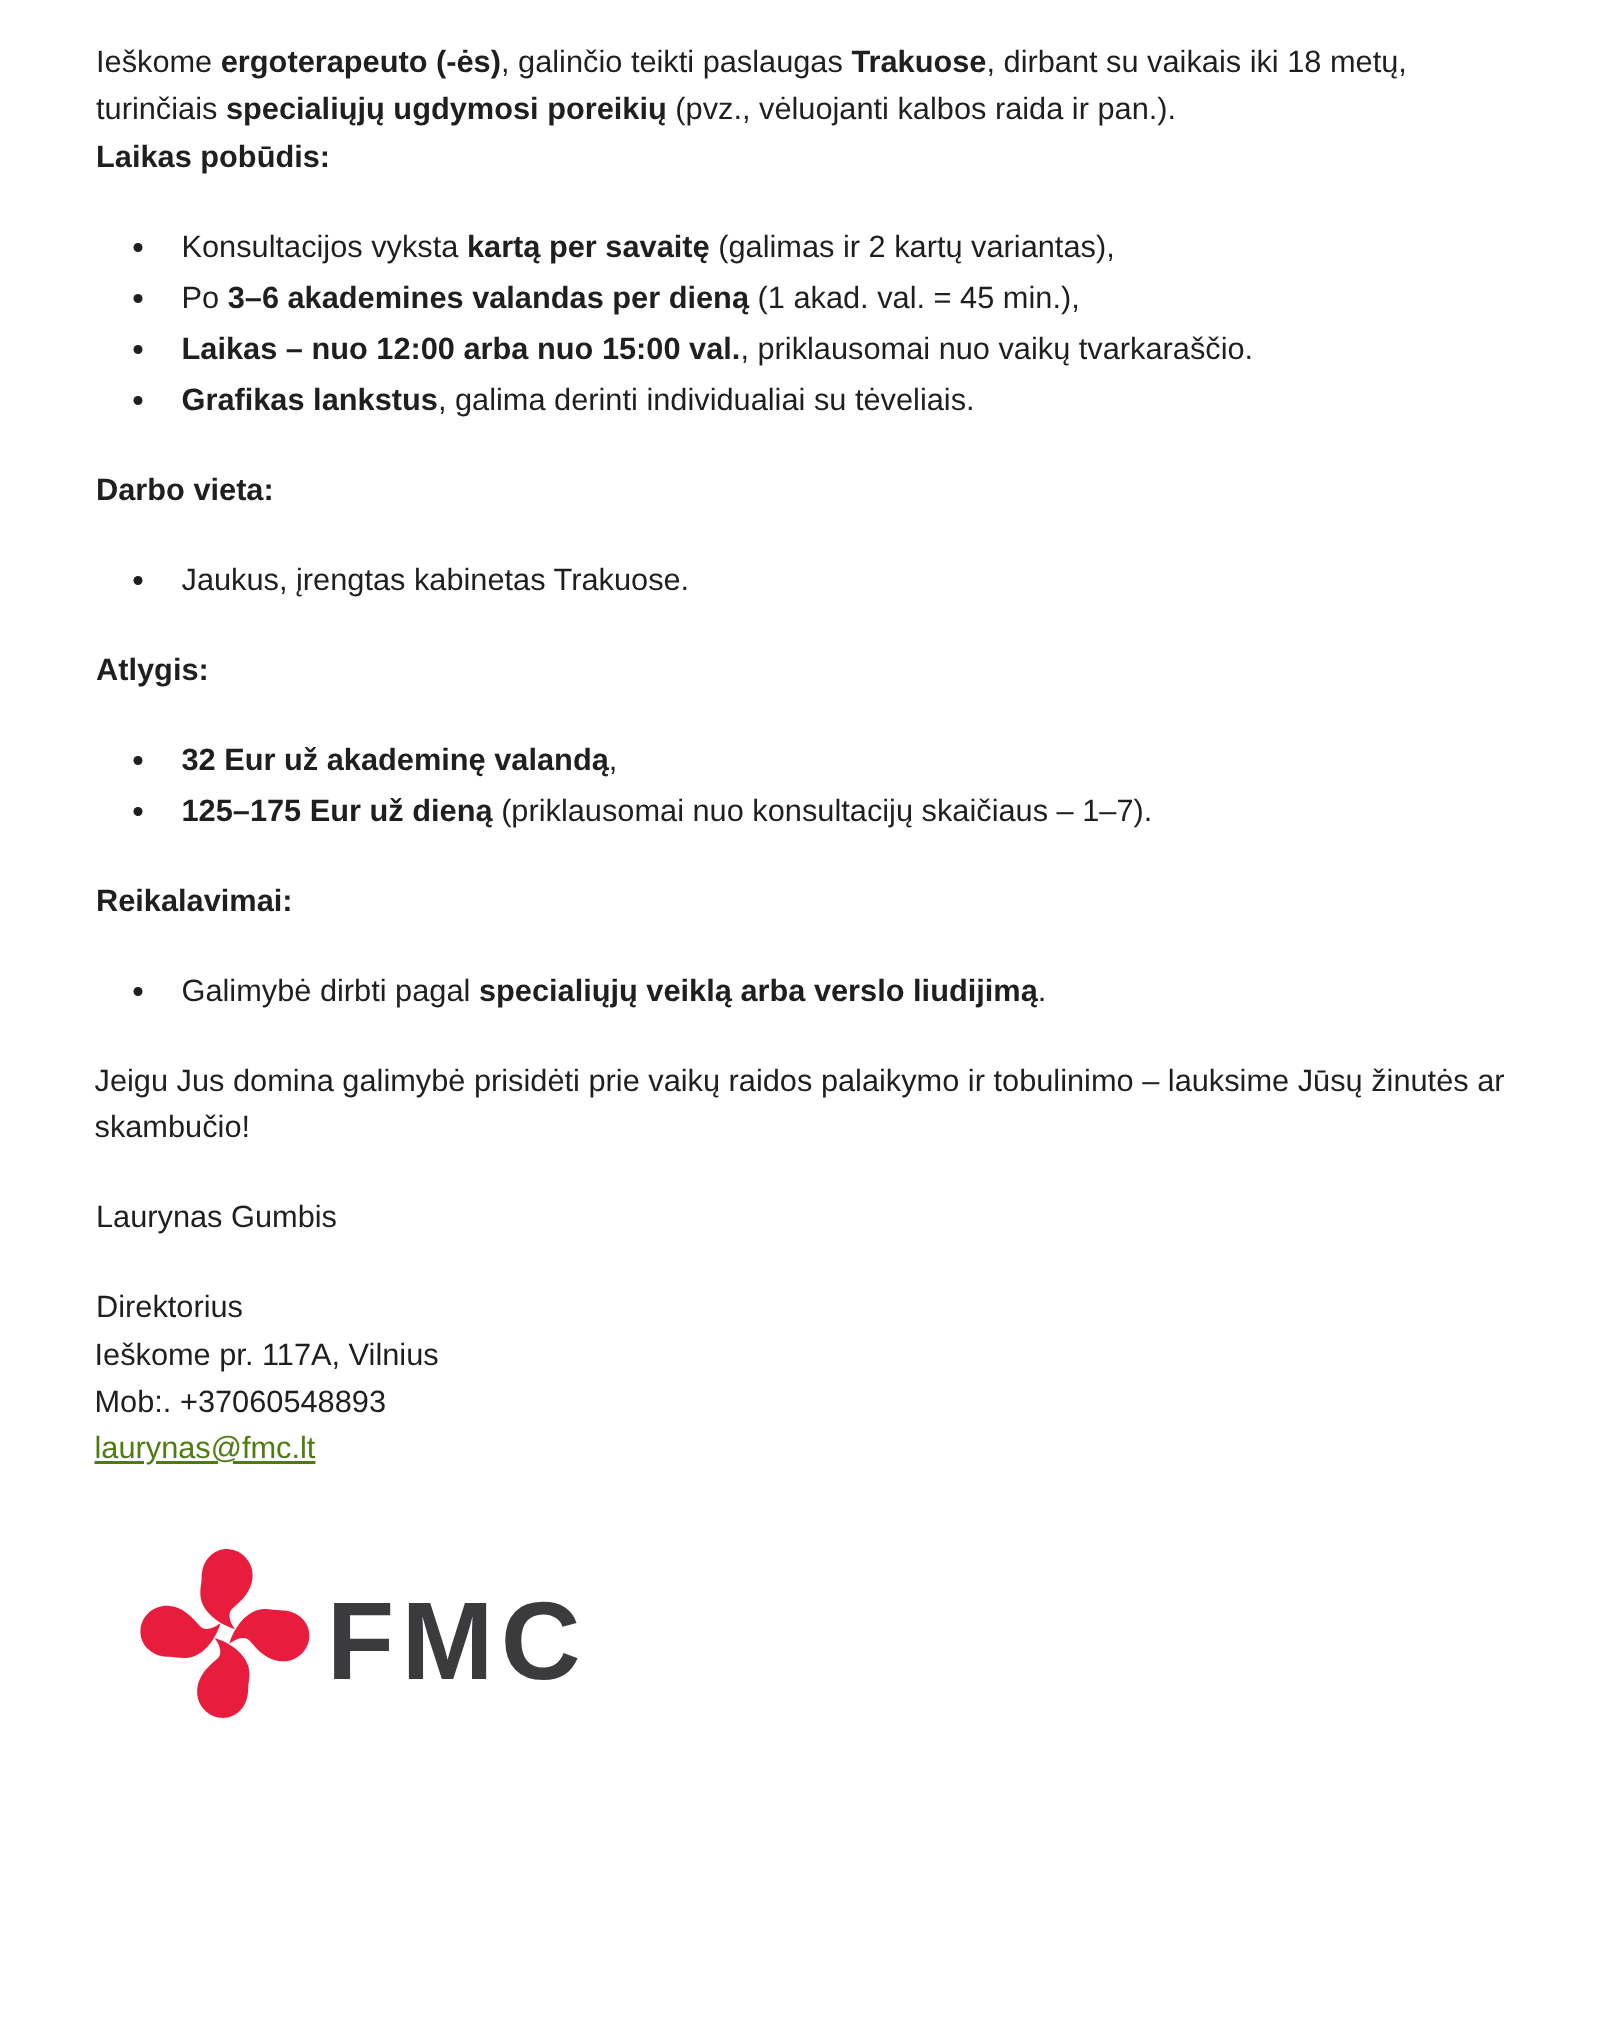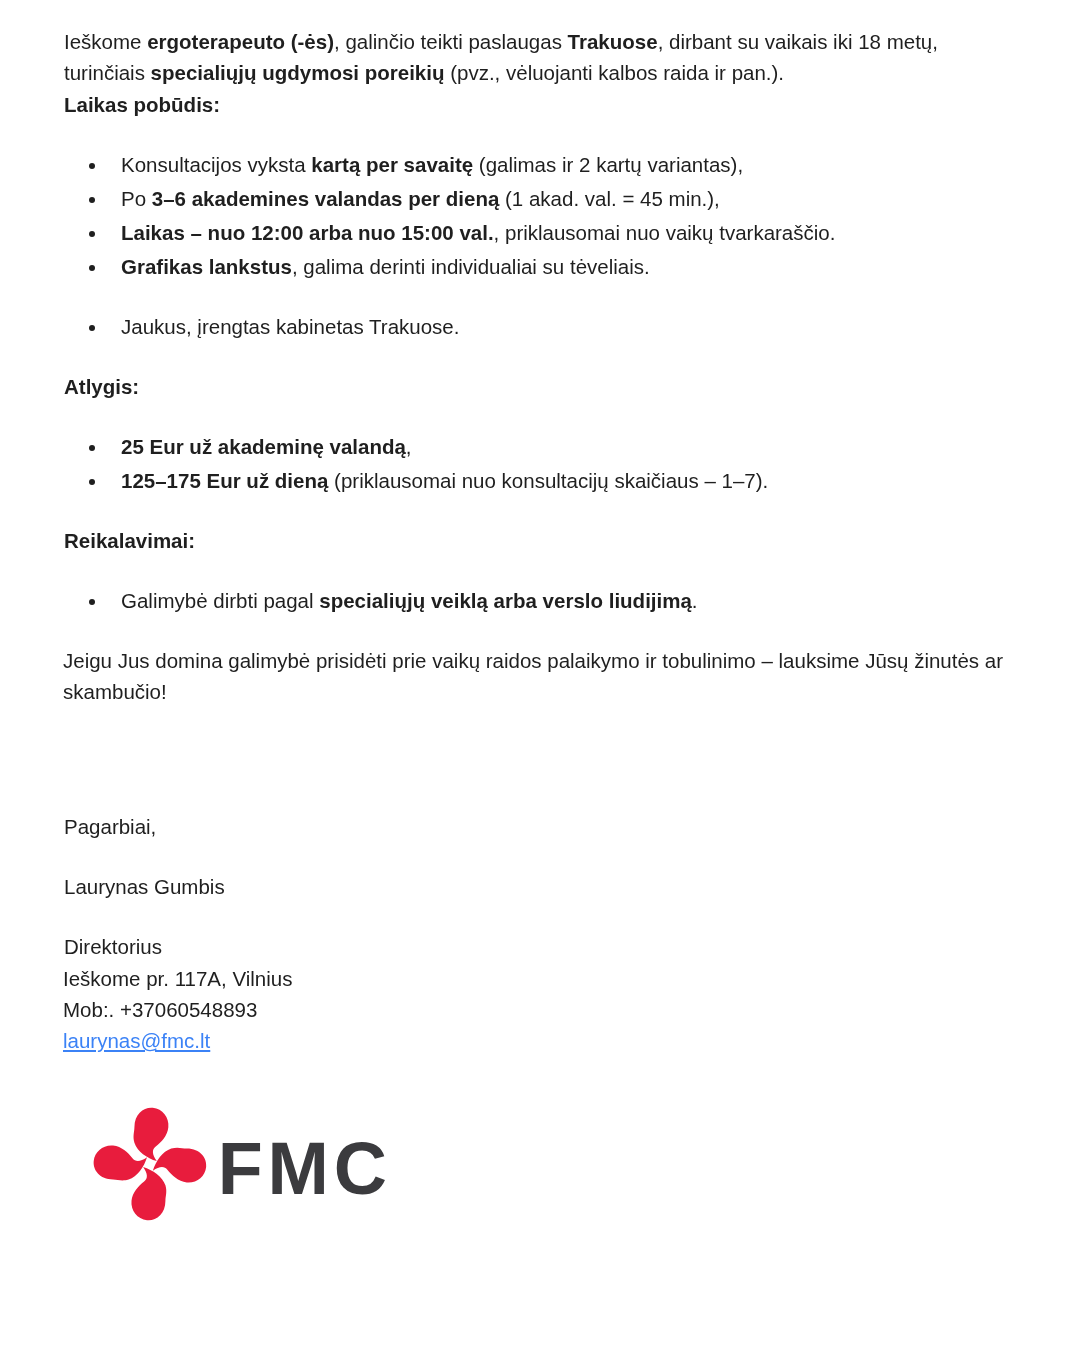--- a/index.html
+++ b/index.html
@@ -26,21 +26,21 @@
   ul.blist li{
     padding-left:13px;
     margin:0 0 3px 0;
   }
   .closing{margin:0;}
   .sig-salutation{margin-top:104px;}
   .sig-name{margin-top:29px;}
   .sig-title{margin-top:29px;}
   .sig-line{margin:0;}
   a.email-link{
-    color:#3b82f6;
+    color:#4d7c0f;
     text-decoration:underline;
   }
   .logo-wrap{
     margin:46px 0 0 28px;
   }
   .logo-wrap svg{display:block;}
 </style>
 </head>
 <body>
 
@@ -49,38 +49,38 @@
   <p><span>Ieškome </span><b>ergoterapeuto (-ės)</b><span>, galinčio teikti paslaugas </span><b>Trakuose</b><span>, dirbant su vaikais iki 18 metų, turinčiais </span><b>specialiųjų ugdymosi poreikių</b><span> (pvz., vėluojanti kalbos raida ir pan.).</span></p>
 
   <div class="heading">Laikas pobūdis:</div>
   <ul class="blist">
     <li><span>Konsultacijos vyksta </span><b>kartą per savaitę</b><span> (galimas ir 2 kartų variantas),</span></li>
     <li><span>Po </span><b>3–6 akademines valandas per dieną</b><span> (1 akad. val. = 45 min.),</span></li>
     <li><b>Laikas – nuo 12:00 arba nuo 15:00 val.</b><span>, priklausomai nuo vaikų tvarkaraščio.</span></li>
     <li><b>Grafikas lankstus</b><span>, galima derinti individualiai su tėveliais.</span></li>
   </ul>
 
+  <div class="heading">Darbo vieta:</div>
   <ul class="blist">
     <li><span>Jaukus, įrengtas kabinetas Trakuose.</span></li>
   </ul>
 
   <div class="heading">Atlygis:</div>
   <ul class="blist">
-    <li><b>25 Eur už akademinę valandą</b><span>,</span></li>
+    <li><b>32 Eur už akademinę valandą</b><span>,</span></li>
     <li><b>125–175 Eur už dieną</b><span> (priklausomai nuo konsultacijų skaičiaus – 1–7).</span></li>
   </ul>
 
   <div class="heading">Reikalavimai:</div>
   <ul class="blist">
     <li><span>Galimybė dirbti pagal </span><b>specialiųjų veiklą arba verslo liudijimą</b><span>.</span></li>
   </ul>
 
   <p class="closing">Jeigu Jus domina galimybė prisidėti prie vaikų raidos palaikymo ir tobulinimo – lauksime Jūsų žinutės ar skambučio!</p>
 
-  <div class="sig-salutation">Pagarbiai,</div>
   <div class="sig-name">Laurynas Gumbis</div>
   <div class="sig-title">Direktorius</div>
   <div class="sig-line">Ieškome pr. 117A, Vilnius</div>
   <div class="sig-line">Mob:. +37060548893</div>
   <div class="sig-line"><a href="#" class="email-link">laurynas@fmc.lt</a></div>
 
   <div class="logo-wrap">
     <svg width="302" height="126" viewBox="0 0 310 130" xmlns="http://www.w3.org/2000/svg">
       <g fill="#e81c3d" transform="translate(0,4)">
         <path id="fmc-piece" d="M44 22 C44 8 54 1 63 2 C73 3 80 12 79 22 C78 31 72 37 66 42 C62 45 62 50 67 57 C57 54 47 47 44 38 C42 31 44 27 44 22 Z"></path>

